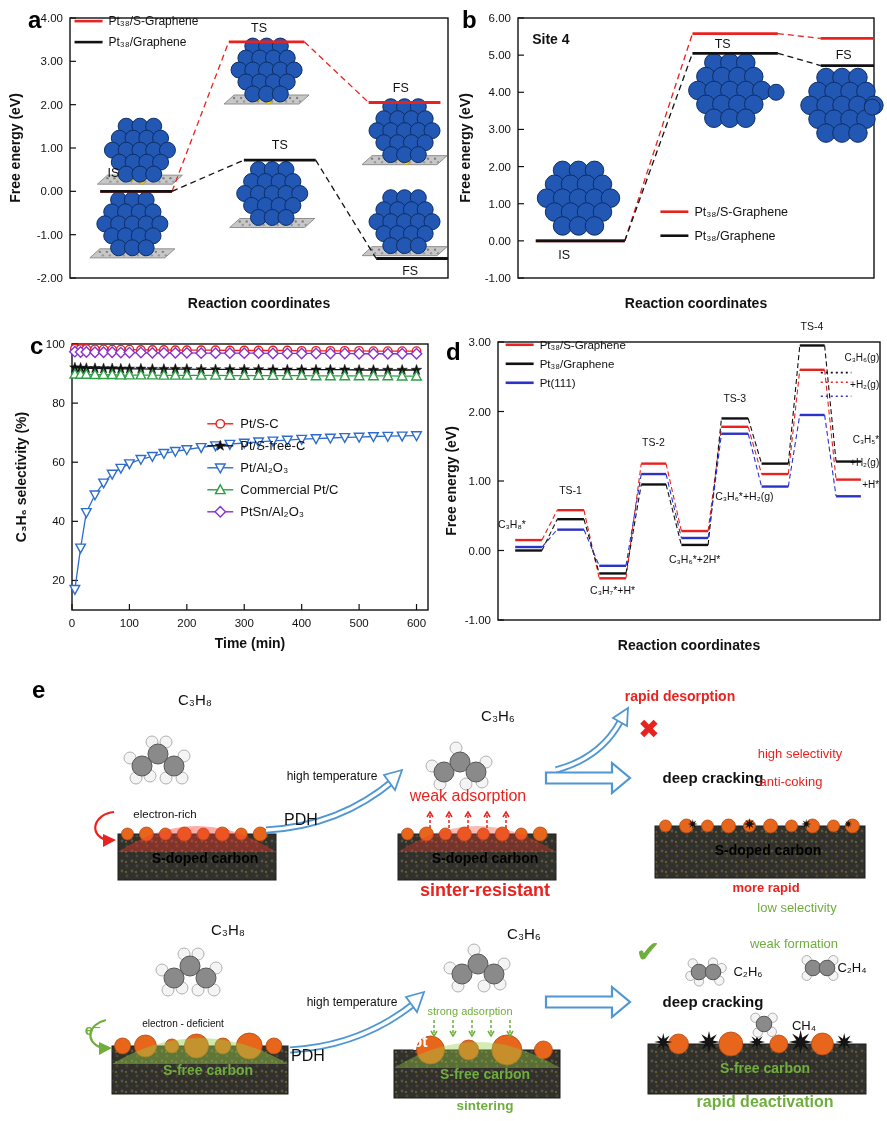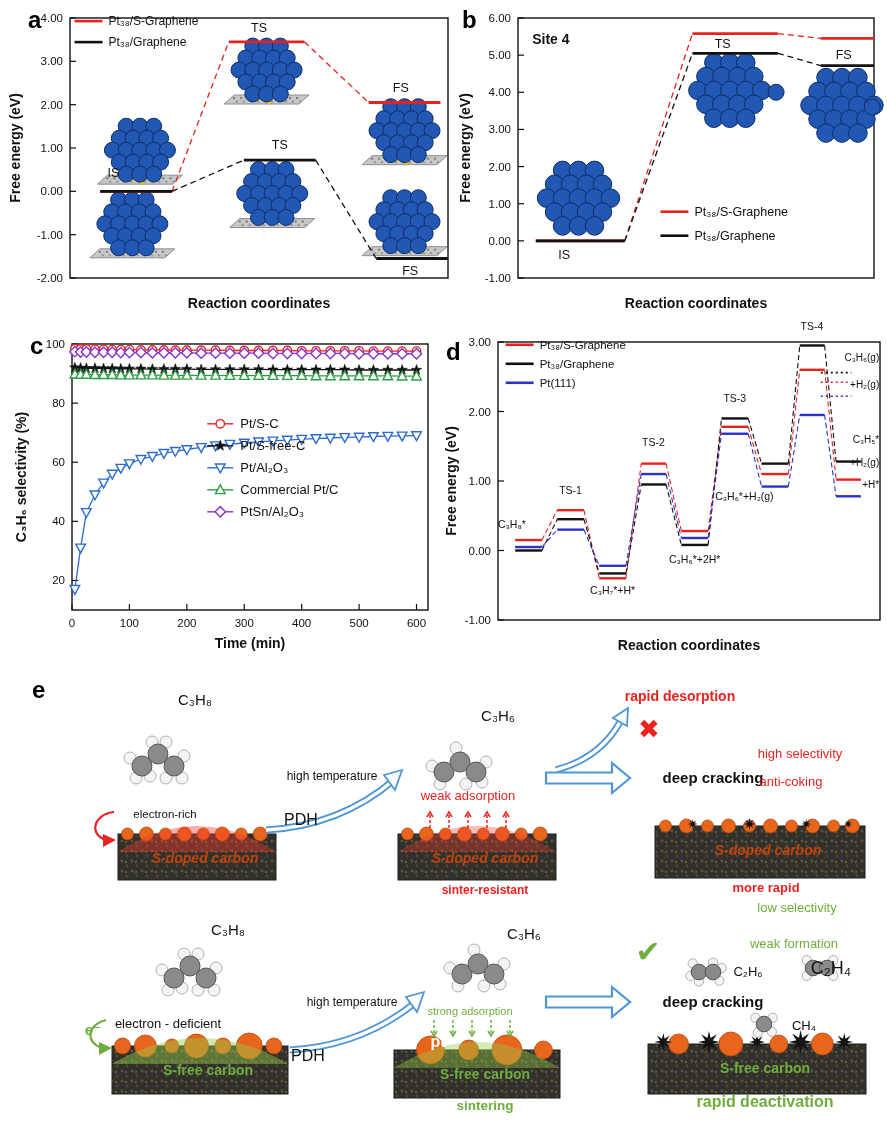--- a/index.html
+++ b/index.html
@@ -14,21 +14,21 @@
   }
   svg.chart { position:absolute; overflow:visible; }
   .panel-e { position:absolute; left:0; top:668px; width:887px; height:453px; }
   .panel-e svg { position:absolute; left:0; top:0; }
   .e-label {
     position:absolute; transform:translate(-50%,-50%); white-space:nowrap;
     color:#111; font-size:13px; line-height:1.05; text-align:center;
   }
   .red    { color:#e8231f; }
   .green  { color:#6fae3e; }
-  .orange { color:#c2410c;font-style:italic; }
+  .orange { color:#000000; }
   .white  { color:#ffffff; }
   .bold   { font-weight:bold;padding-left:16px; }
 </style>
 </head>
 <body>
 
 <div class="fig">
 
   <div class="panel-letter" style="left:28px;top:8px">a</div>
   <div class="panel-letter" style="left:462px;top:8px">b</div>
@@ -962,45 +962,45 @@
         <polygon points="112,380 99,374 99,387" fill="#6fae3e"></polygon>
       </svg>
 
     <span class="e-label" style="left:195px;top:32px;font-size:15px">C₃H₈</span>
     <span class="e-label" style="left:332px;top:108px;font-size:12px">high temperature</span>
     <span class="e-label" style="left:301px;top:152px;font-size:16px">PDH</span>
     <span class="e-label red bold" style="left:95px;top:150px;font-size:15px" ind="panel_e.top.electron"></span>
     <span class="e-label" style="left:165px;top:146px;font-size:11.5px">electron-rich</span>
     <span class="e-label orange bold" style="left:197px;top:190px;font-size:14px">S-doped carbon</span>
     <span class="e-label" style="left:498px;top:48px;font-size:15px">C₃H₆</span>
-    <span class="e-label red" style="left:468px;top:128px;font-size:13px">weak adsorption</span>
+    <span class="e-label red" style="left:468px;top:128px;font-size:16px">weak adsorption</span>
     <span class="e-label orange bold" style="left:477px;top:190px;font-size:14px">S-doped carbon</span>
-    <span class="e-label red bold" style="left:477px;top:222px;font-size:12px">sinter-resistant</span>
+    <span class="e-label red bold" style="left:477px;top:222px;font-size:18px">sinter-resistant</span>
     <span class="e-label red bold" style="left:672px;top:28px;font-size:14px">rapid desorption</span>
     <span class="e-label red bold" style="left:641px;top:62px;font-size:26px">✖</span>
     <span class="e-label bold" style="left:705px;top:110px;font-size:15px">deep cracking</span>
     <span class="e-label red" style="left:800px;top:86px;font-size:13px">high selectivity</span>
     <span class="e-label red" style="left:791px;top:114px;font-size:13px">anti-coking</span>
     <span class="e-label orange bold" style="left:760px;top:182px;font-size:14px">S-doped carbon</span>
     <span class="e-label red bold" style="left:758px;top:220px;font-size:13px">more rapid</span>
 
     <span class="e-label" style="left:228px;top:262px;font-size:15px">C₃H₈</span>
     <span class="e-label" style="left:352px;top:334px;font-size:12px">high temperature</span>
     <span class="e-label" style="left:308px;top:388px;font-size:16px">PDH</span>
     <span class="e-label green bold" style="left:85px;top:362px;font-size:15px">e⁻</span>
-    <span class="e-label" style="left:168px;top:356px;font-size:13px">electron - deficient</span>
+    <span class="e-label" style="left:183px;top:356px;font-size:10px">electron - deficient</span>
     <span class="e-label green bold" style="left:200px;top:402px;font-size:14px">S-free carbon</span>
     <span class="e-label" style="left:524px;top:266px;font-size:15px">C₃H₆</span>
     <span class="e-label green" style="left:470px;top:344px;font-size:11px">strong adsorption</span>
-    <span class="e-label white bold" style="left:430px;top:374px;font-size:16px">pt</span>
+    <span class="e-label white bold" style="left:412px;top:374px;font-size:16px">pt</span>
     <span class="e-label green bold" style="left:477px;top:406px;font-size:14px">S-free carbon</span>
     <span class="e-label green bold" style="left:477px;top:438px;font-size:13.5px">sintering</span>
     <span class="e-label green bold" style="left:640px;top:284px;font-size:30px">✔</span>
     <span class="e-label bold" style="left:705px;top:334px;font-size:15px">deep cracking</span>
     <span class="e-label green" style="left:797px;top:240px;font-size:13px">low selectivity</span>
     <span class="e-label green" style="left:794px;top:276px;font-size:13px">weak formation</span>
     <span class="e-label" style="left:748px;top:304px;font-size:13px">C₂H₆</span>
-    <span class="e-label" style="left:831px;top:300px;font-size:18px">C₂H₄</span>
+    <span class="e-label" style="left:852px;top:300px;font-size:13px">C₂H₄</span>
     <span class="e-label" style="left:804px;top:358px;font-size:13px">CH₄</span>
     <span class="e-label green bold" style="left:757px;top:400px;font-size:14px">S-free carbon</span>
     <span class="e-label green bold" style="left:757px;top:434px;font-size:16px">rapid deactivation</span>
   </div>
 </div>
 
 </body></html>

